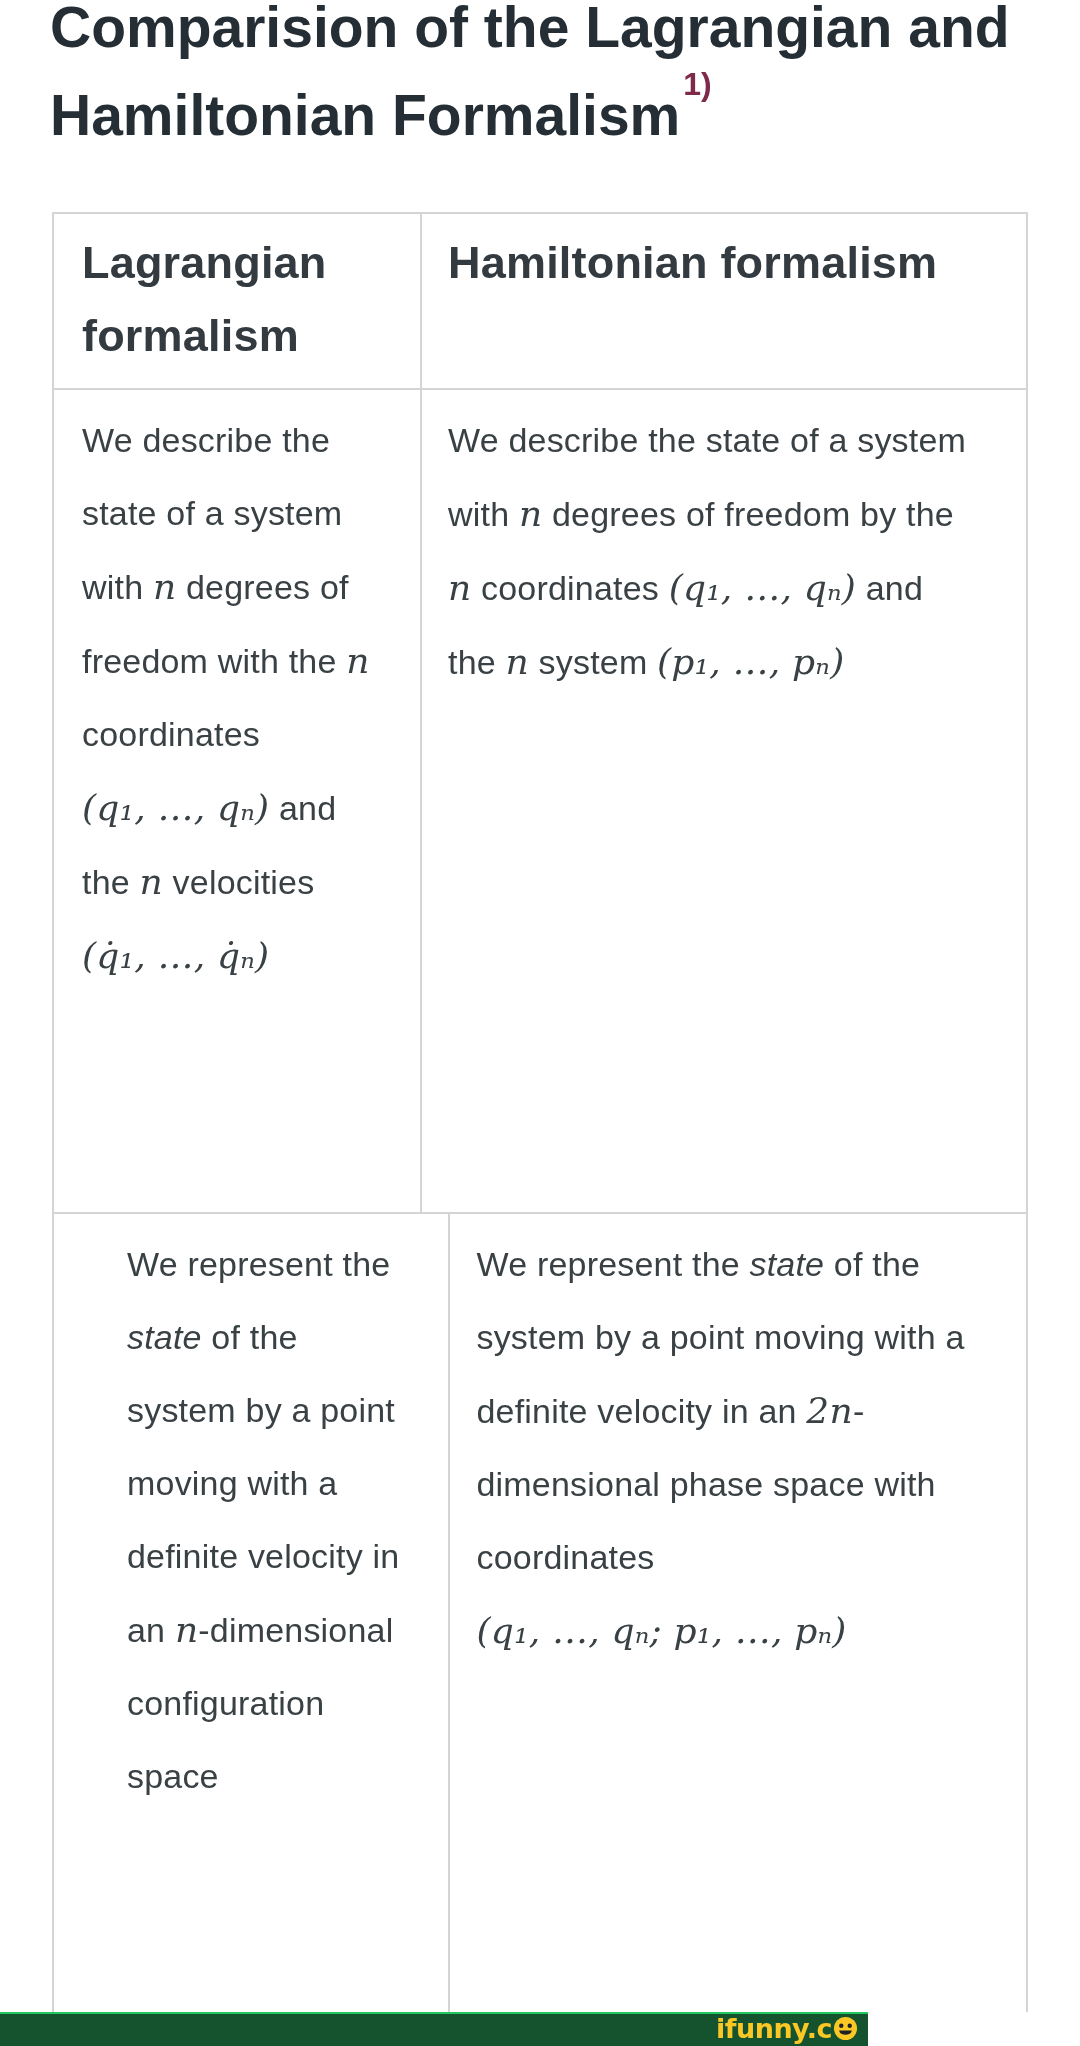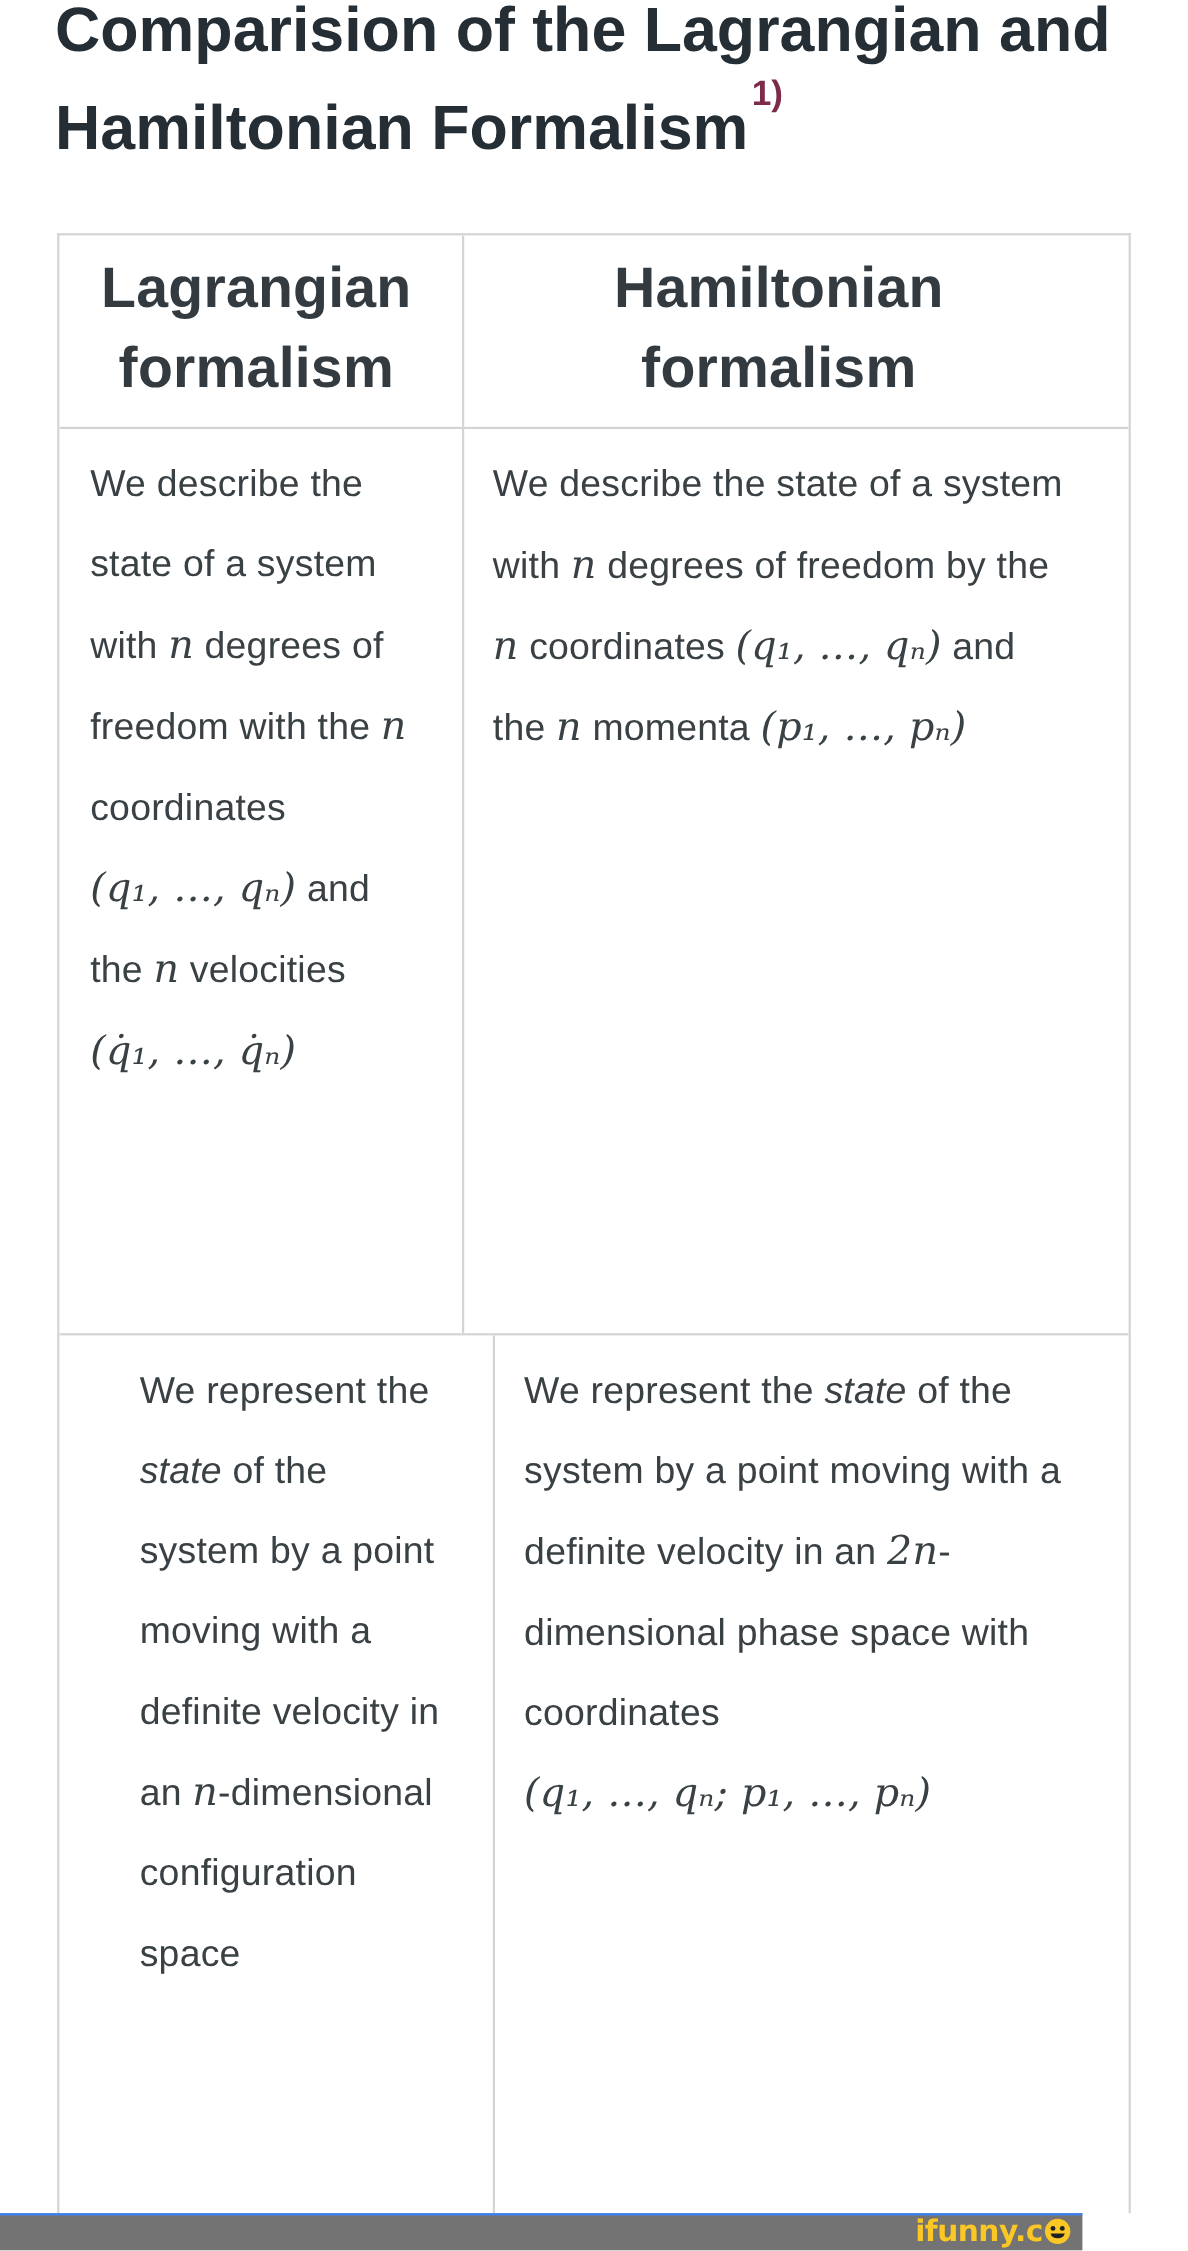--- a/index.html
+++ b/index.html
@@ -28,29 +28,29 @@
   .row { display:flex; width:100%; }
   .row-header { height:176px; border-bottom:2px solid #d4d4d5; }
   .row-1 { height:824px; border-bottom:2px solid #d4d4d5; }
   .row-2 { height:798px;padding-left:45px; }
   .cell {
     font-size:34px; line-height:73px; color:#3a4145;
     letter-spacing:0.2px;
   }
   .cell-left  { width:368px; border-right:2px solid #d4d4d5; padding:14px 36px 0 28px; }
   .cell-right { width:604px; padding:14px 58px 0 26px; }
-  .row-header .cell { font-weight:700; font-size:52px; color:#333b41; padding-top:12px;text-align:center; }
+  .row-header .cell { font-weight:700; font-size:45px; color:#333b41; padding-top:12px; }
   .m {
     font-family:"DejaVu Serif","DejaVu Sans",serif;
     font-style:italic; font-size:1.06em; white-space:nowrap;
   }
   .em { font-style:italic; }
   .bar {
-    position:absolute; left:0; top:2012px; width:984px; height:34px;
-    background:#737373; border-top:2px solid #3b82f6;
+    position:absolute; left:0; top:2012px; width:868px; height:34px;
+    background:#14532d; border-top:2px solid #22c55e;
   }
   .logo {
     position:absolute; right:10px; bottom:2px;
     display:flex; align-items:center;
     font-family:"DejaVu Sans", sans-serif; font-weight:700;
     font-size:27px; letter-spacing:-0.5px; color:#fbc724;
   }
   .logo svg { margin-left:1px; display:block; }
 </style>
 </head>
@@ -62,21 +62,21 @@
 
   <div class="tbl">
 
     <div class="row row-header">
       <div class="cell cell-left">Lagrangian formalism</div>
       <div class="cell cell-right">Hamiltonian formalism</div>
     </div>
 
     <div class="row row-1">
       <div class="cell cell-left"><span>We describe the state of a system with </span><span class="m">n</span><span> degrees of freedom with the </span><span class="m">n</span><span> coordinates </span><span class="m">(q₁, …, qₙ)</span><span> and the </span><span class="m">n</span><span> velocities </span><span class="m">(q̇₁, …, q̇ₙ)</span></div>
-      <div class="cell cell-right"><span>We describe the state of a system with </span><span class="m">n</span><span> degrees of freedom by the </span><span class="m">n</span><span> coordinates </span><span class="m">(q₁, …, qₙ)</span><span> and the </span><span class="m">n</span><span> momenta </span><span class="m">(p₁, …, pₙ)</span></div>
+      <div class="cell cell-right"><span>We describe the state of a system with </span><span class="m">n</span><span> degrees of freedom by the </span><span class="m">n</span><span> coordinates </span><span class="m">(q₁, …, qₙ)</span><span> and the </span><span class="m">n</span><span> system </span><span class="m">(p₁, …, pₙ)</span></div>
     </div>
 
     <div class="row row-2">
       <div class="cell cell-left"><span>We represent the </span><span class="em">state</span><span> of the system by a point moving with a definite velocity in an </span><span class="m">n</span><span>-dimensional configuration space</span></div>
       <div class="cell cell-right"><span>We represent the </span><span class="em">state</span><span> of the system by a point moving with a definite velocity in an </span><span class="m">2n</span><span>-dimensional phase space with coordinates </span><span class="m">(q₁, …, qₙ; p₁, …, pₙ)</span></div>
     </div>
 
   </div>
 
   <div class="bar">

